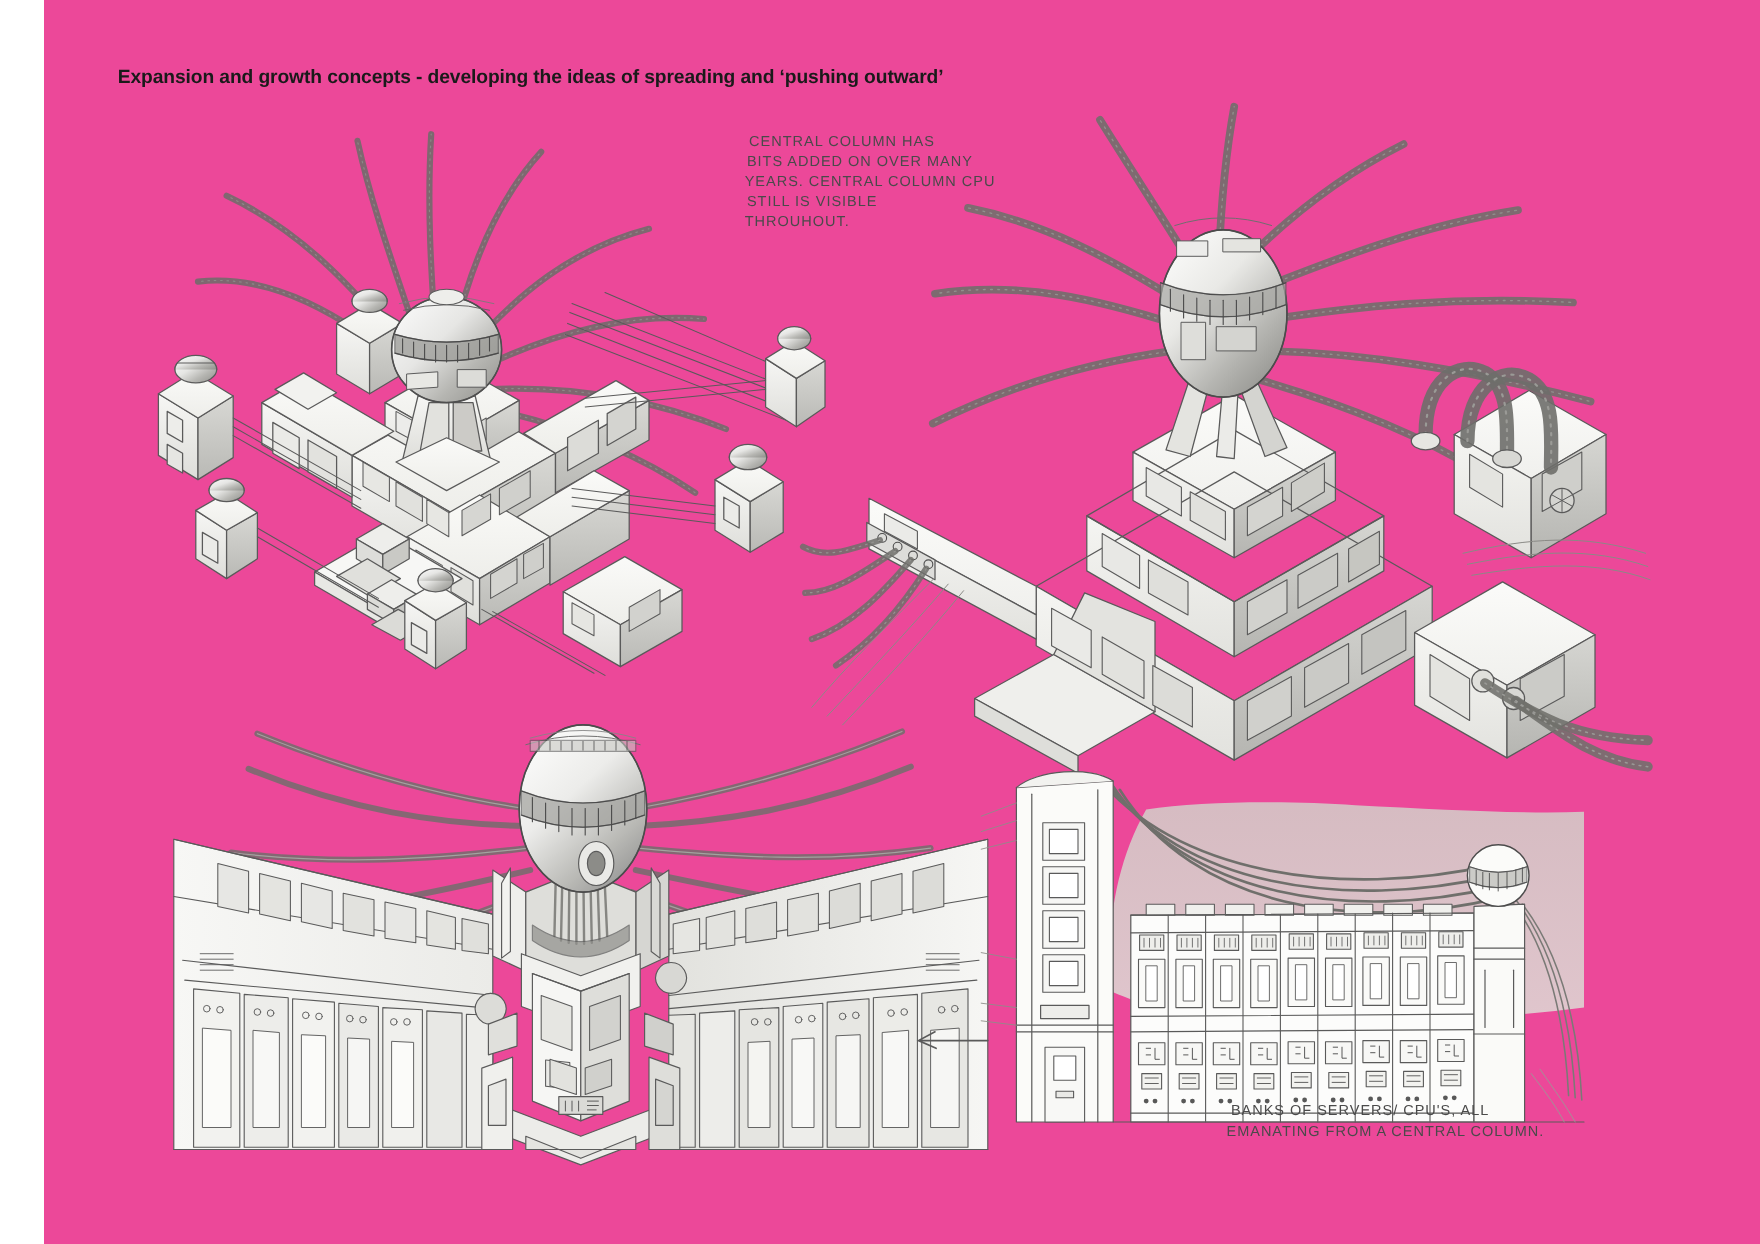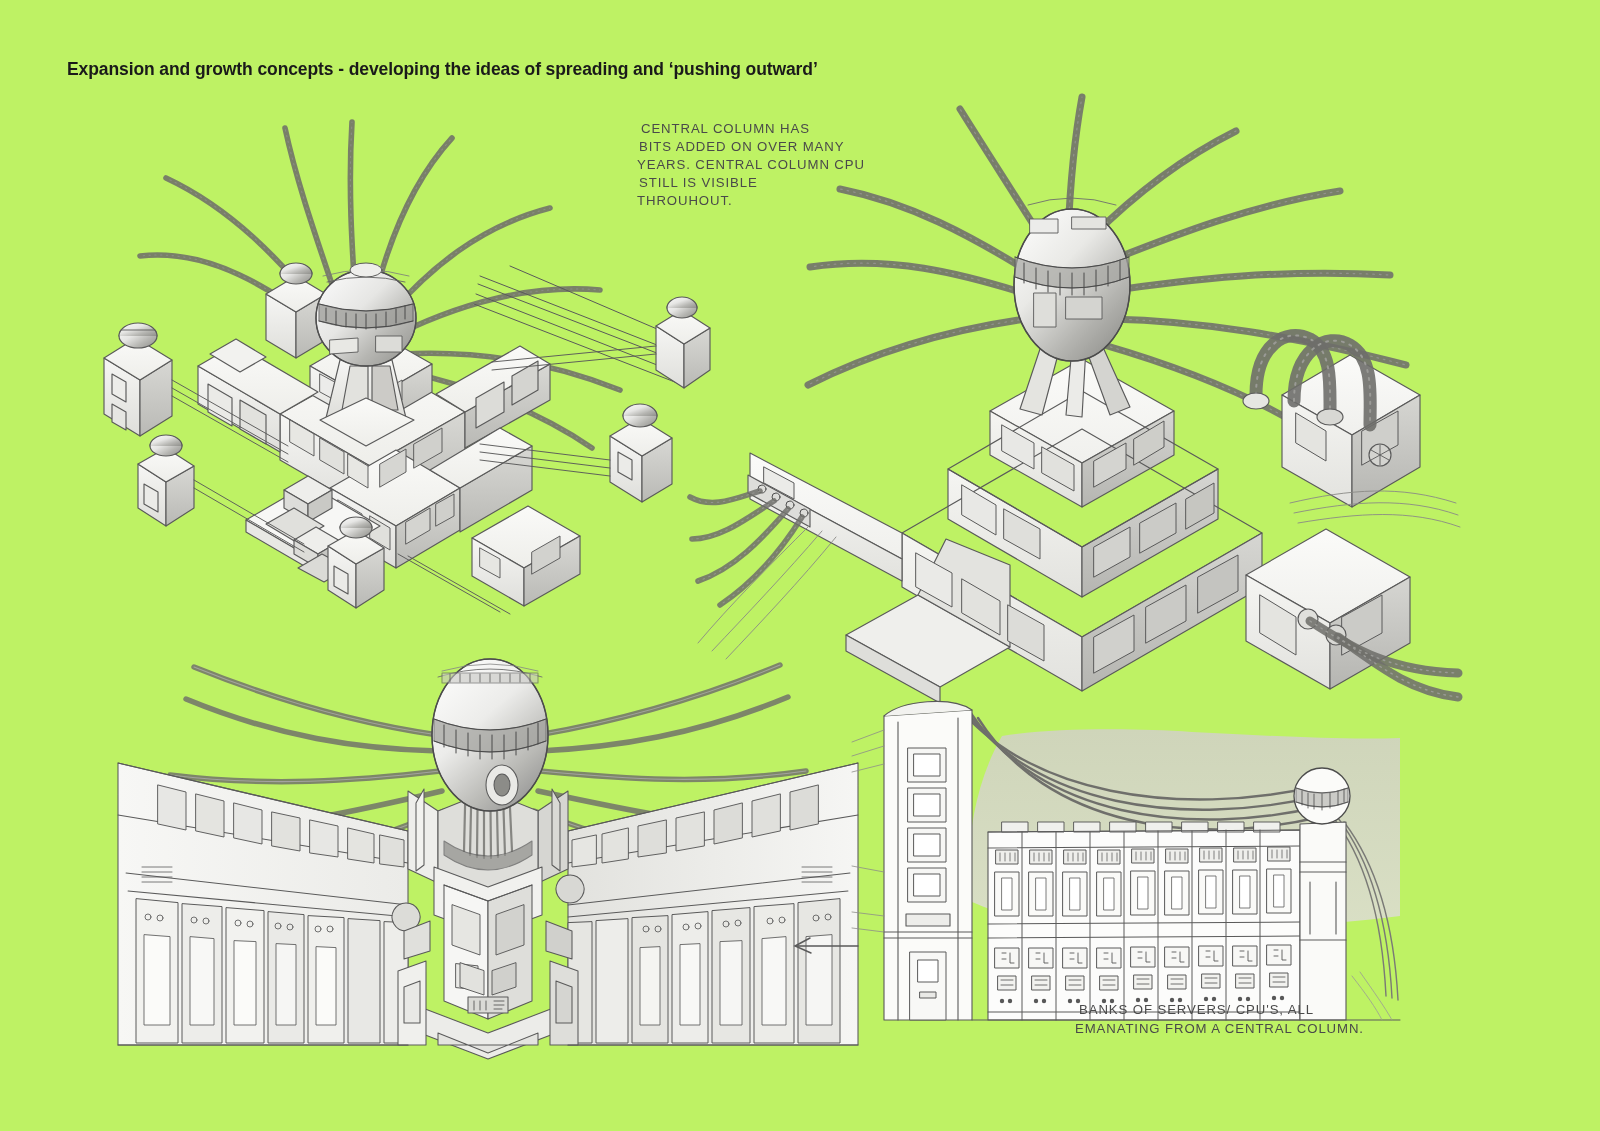--- a/index.html
+++ b/index.html
@@ -2,21 +2,21 @@
 <html><head>
 <meta charset="utf-8">
 <title>Expansion and growth concepts</title>
 <style>
   html,body{margin:0;padding:0;background:#ffffff;}
   body{
     width:1600px;height:1131px;position:relative;overflow:hidden;
     font-family:"Liberation Sans",sans-serif;
     background:#ffffff;
   }
-  #page{position:absolute;inset:0;background:#bef264;}
+  #page{position:absolute;inset:0;background:#ec4899;margin-left:40px;}
 
   .title{
     position:absolute;left:67px;top:59px;
     font-family:"Liberation Sans",sans-serif;
     font-size:17.5px;font-weight:bold;letter-spacing:-0.1px;
     color:#1a1a1a;white-space:nowrap;
   }
 
   .sketch{position:absolute;}
   svg{display:block;overflow:visible;}

